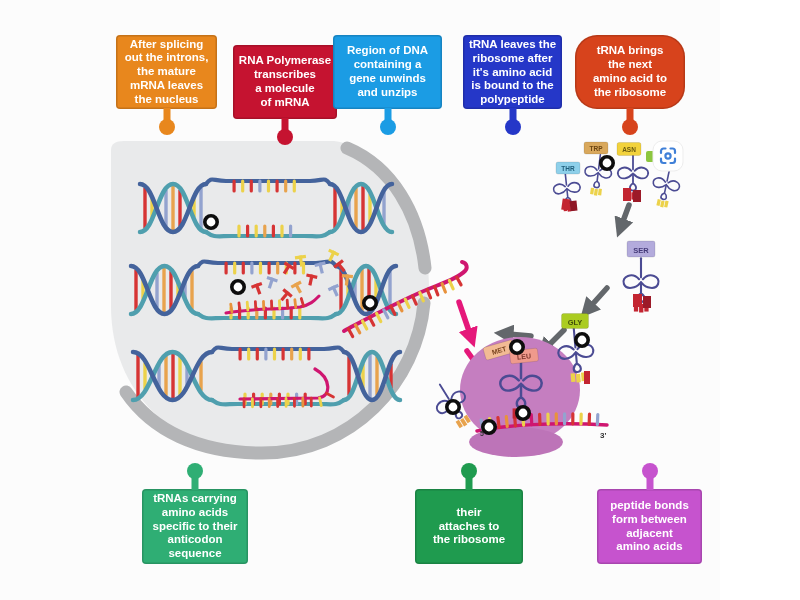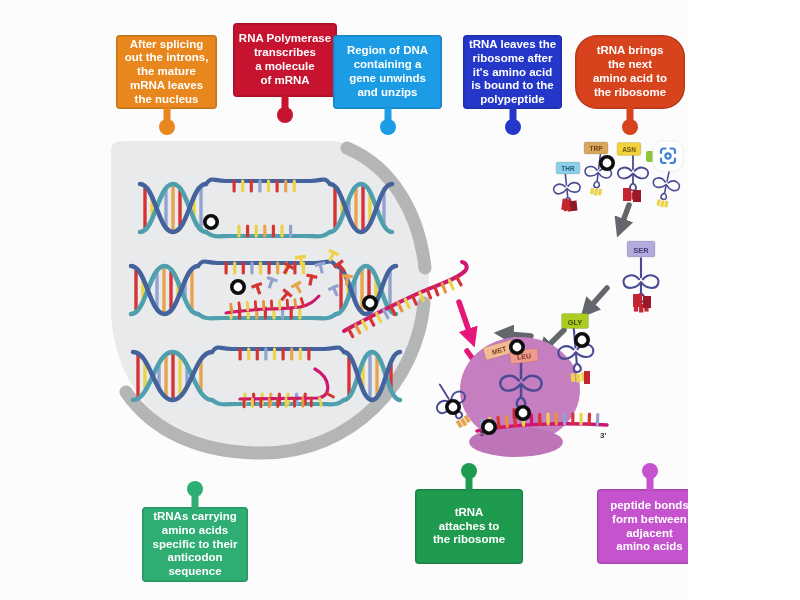--- a/index.html
+++ b/index.html
@@ -1,19 +1,20 @@
 <!DOCTYPE html>
 <html><head>
 <meta charset="utf-8">
 <style>
   html,body{margin:0;padding:0;}
   #stage{
     position:relative;width:688px;height:600px;overflow:hidden;
     background:#fcfcfc;
     font-family:"Liberation Sans",sans-serif;
+    padding-left:32px;
   }
   .card{
     position:absolute;
     background:var(--c,#999);
     color:#fff;
     font-weight:bold;
     font-size:11.5px;
     line-height:1.2;
     text-align:center;
     border-radius:4px;
@@ -51,21 +52,21 @@
 
 <div id="stage">
 
   <div class="card top-row pin-bottom" style="left: 116px; top: 35px; width: 101px; --c: #e8871d;">
     <span class="card-text">After splicing
 out the introns,
 the mature
 mRNA leaves
 the nucleus</span>
   </div>
-  <div class="card top-row pin-bottom" style="left: 233px; top: 23px; width: 104px; justify-content: center; --c: #c51330;">
+  <div class="card top-row pin-bottom" style="left: 233px; top: 45px; width: 104px; justify-content: center; --c: #c51330;">
     <span class="card-text">RNA Polymerase
 transcribes
 a molecule
 of mRNA</span>
   </div>
   <div class="card top-row pin-bottom" style="left: 333px; top: 35px; width: 109px; --c: #1b9ce4;">
     <span class="card-text">Region of DNA
 containing a
 gene unwinds
 and unzips</span>
@@ -77,29 +78,29 @@
 is bound to the
 polypeptide</span>
   </div>
   <div class="card top-row pin-bottom" style="left: 575px; top: 35px; width: 110px; border-radius: 22px; --c: #d7431c;">
     <span class="card-text">tRNA brings
 the next
 amino acid to
 the ribosome</span>
   </div>
 
-  <div class="card bottom-row pin-top" style="left: 142px; top: 507px; width: 106px; --c: #2fae74;">
+  <div class="card bottom-row pin-top" style="left: 142px; top: 489px; width: 106px; --c: #2fae74;">
     <span class="card-text">tRNAs carrying
 amino acids
 specific to their
 anticodon
 sequence</span>
   </div>
   <div class="card bottom-row pin-top" style="left: 415px; top: 489px; width: 108px; --c: #1f9b4f;">
-    <span class="card-text">tRNA
+    <span class="card-text">their
 attaches to
 the ribosome</span>
   </div>
   <div class="card bottom-row pin-top" style="left: 553px; top: 489px; width: 105px; margin-left: 44px; --c: #c653ce;">
     <span class="card-text">peptide bonds
 form between
 adjacent
 amino acids</span>
   </div>
 

